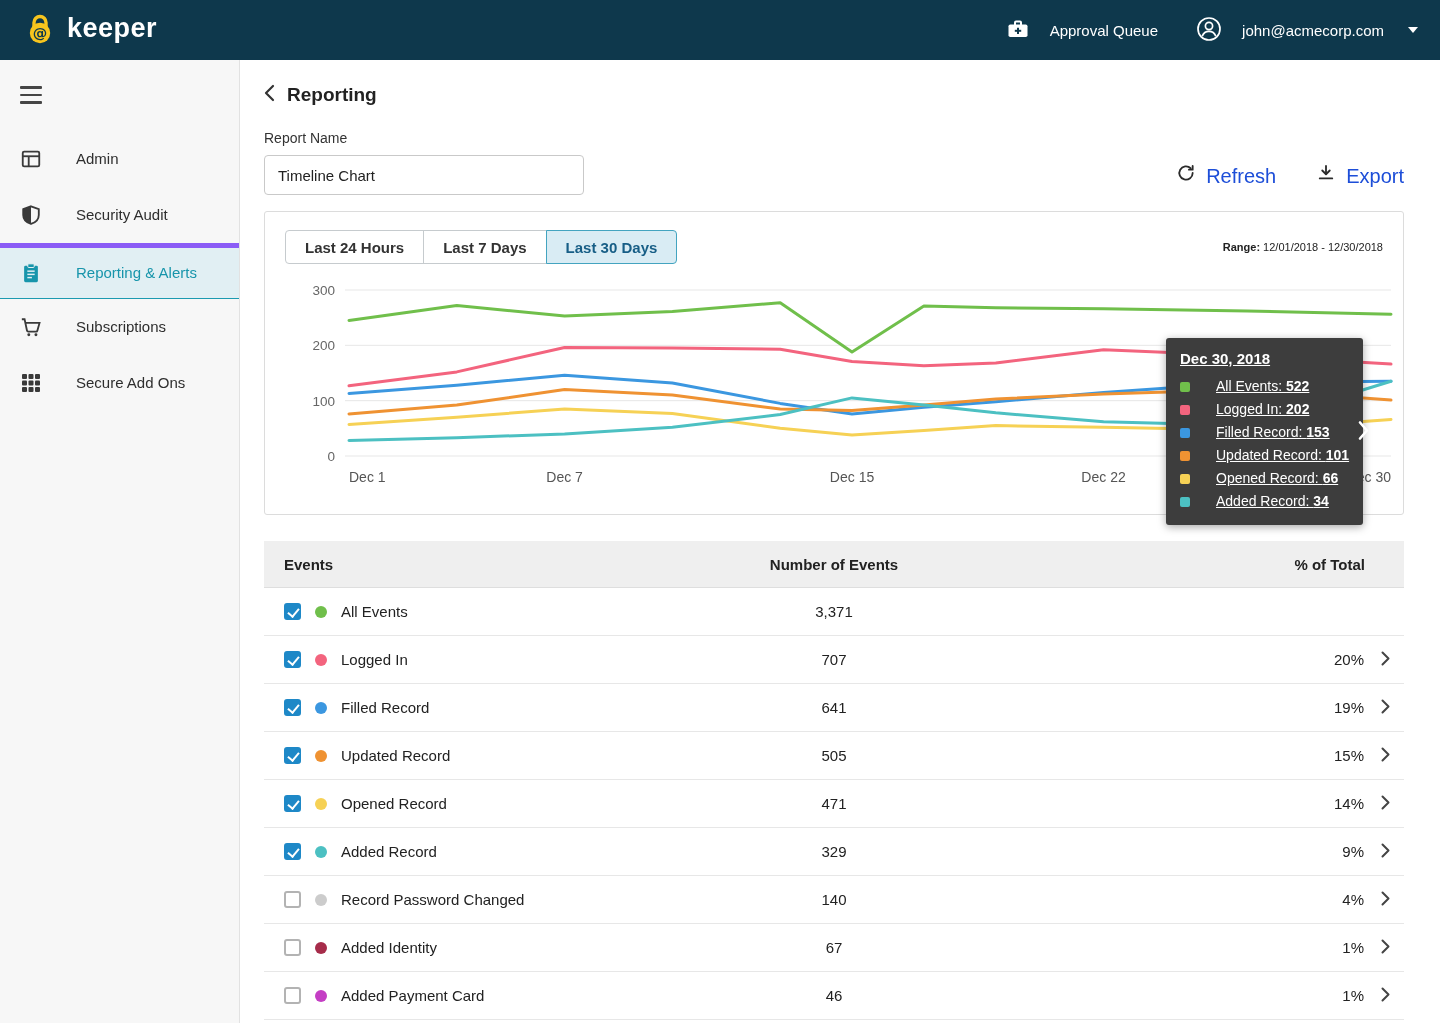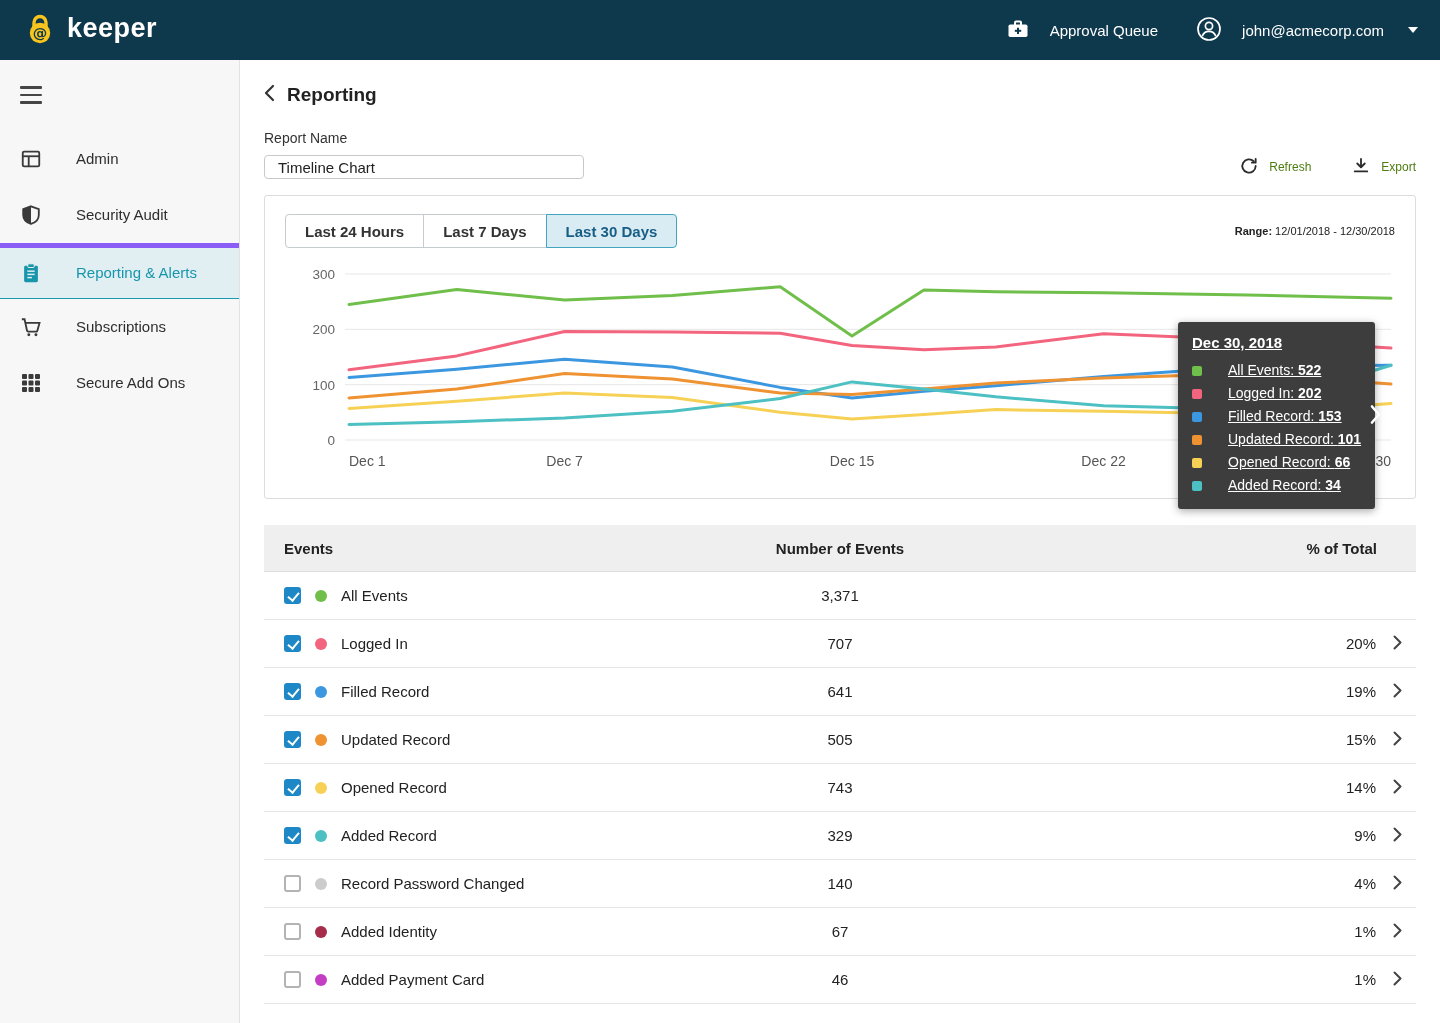--- a/index.html
+++ b/index.html
@@ -16,28 +16,28 @@
 
   
   .sidebar { position:fixed; left:0; top:60px; width:240px; height:963px; background:#f7f7f7; border-right:1px solid #e2e2e2; }
   .hamburger { padding:26px 20px 22px 20px; cursor:pointer; width:62px; }
   .hamburger span { display:block; width:22px; height:2.5px; background:#454545; margin-bottom:5px; border-radius:1px; }
   .nav-item { display:flex; align-items:center; gap:34px; height:56px; padding:0 20px; font-size:15px; color:#2e2e2e; cursor:pointer; }
   .nav-item.active { background:#e1eff3; color:#1795ab; border-top:5px solid #8b5cf6; border-bottom:1px solid #1b9ab0; }
   .nav-icon { width:22px; height:22px; flex:0 0 22px; display:flex; align-items:center; justify-content:center; }
 
   
-  .main { margin-left:240px; padding:24px 24px 0 24px; position:relative; }
+  .main { margin-left:240px; padding:24px 36px 0 24px; position:relative; }
   .title-row { display:flex; align-items:center; gap:12px; margin-bottom:24px; cursor:default; }
   .page-title { font-size:19px; font-weight:bold; color:#222; }
   .field-label { display:block; font-size:14px; color:#333; margin-bottom:9px; }
   .controls-row { display:flex; align-items:center; justify-content:space-between; }
-  .report-input { width:320px; height:24px; border:1px solid #c9c9c9; border-radius:4px; padding:0 13px; font-size:15px; color:#222; font-family:inherit; }
+  .report-input { width:320px; height:40px; border:1px solid #c9c9c9; border-radius:4px; padding:0 13px; font-size:15px; color:#222; font-family:inherit; }
   .actions { display:flex; align-items:center; gap:40px; }
-  .action-btn { display:flex; align-items:center; gap:10px; background:none; border:none; font-size:12px; color:#4d7c0f; font-family:inherit; cursor:pointer; }
+  .action-btn { display:flex; align-items:flex-end; gap:10px; background:none; border:none; font-size:20px; color:#1d4ed8; font-family:inherit; cursor:pointer; }
 
   
   .chart-card { margin-top:16px; border:1px solid #dcdcdc; border-radius:3px; padding:18px 20px 16px 20px; position:relative; }
   .card-top { display:flex; align-items:center; justify-content:space-between; }
   .tabs { display:flex; }
   .range-tab { height:34px; padding:0 19px; background:#fff; border:1px solid #c6cbce; font-size:15px; font-weight:bold; color:#333; font-family:inherit; cursor:pointer; position:relative; }
   .range-tab + .range-tab { margin-left:-1px; }
   .range-tab:first-child { border-radius:4px 0 0 4px; }
   .range-tab:last-child { border-radius:0 4px 4px 0; }
   .range-tab.selected { background:#d9ecf4; border-color:#43a4c0; color:#175e86; z-index:1; }
@@ -366,21 +366,21 @@
         </svg>
       </span>
     </div>
   </div>
         <div class="t-row">
     <div class="c1">
       <span class="checkbox checked"></span>
       <span class="dot" style="background: rgb(246, 209, 85);"></span>
       <span>Opened Record</span>
     </div>
-    <div class="c2">743</div>
+    <div class="c2">471</div>
     <div class="c3">
       <span class="percent">14%</span>
       <span>
         <svg width="9" height="15" viewBox="0 0 9 15" fill="none" stroke="#444" stroke-width="2" stroke-linecap="round" stroke-linejoin="round">
           <path d="M1.5 1.5 L7.5 7.5 L1.5 13.5"></path>
         </svg>
       </span>
     </div>
   </div>
         <div class="t-row">

